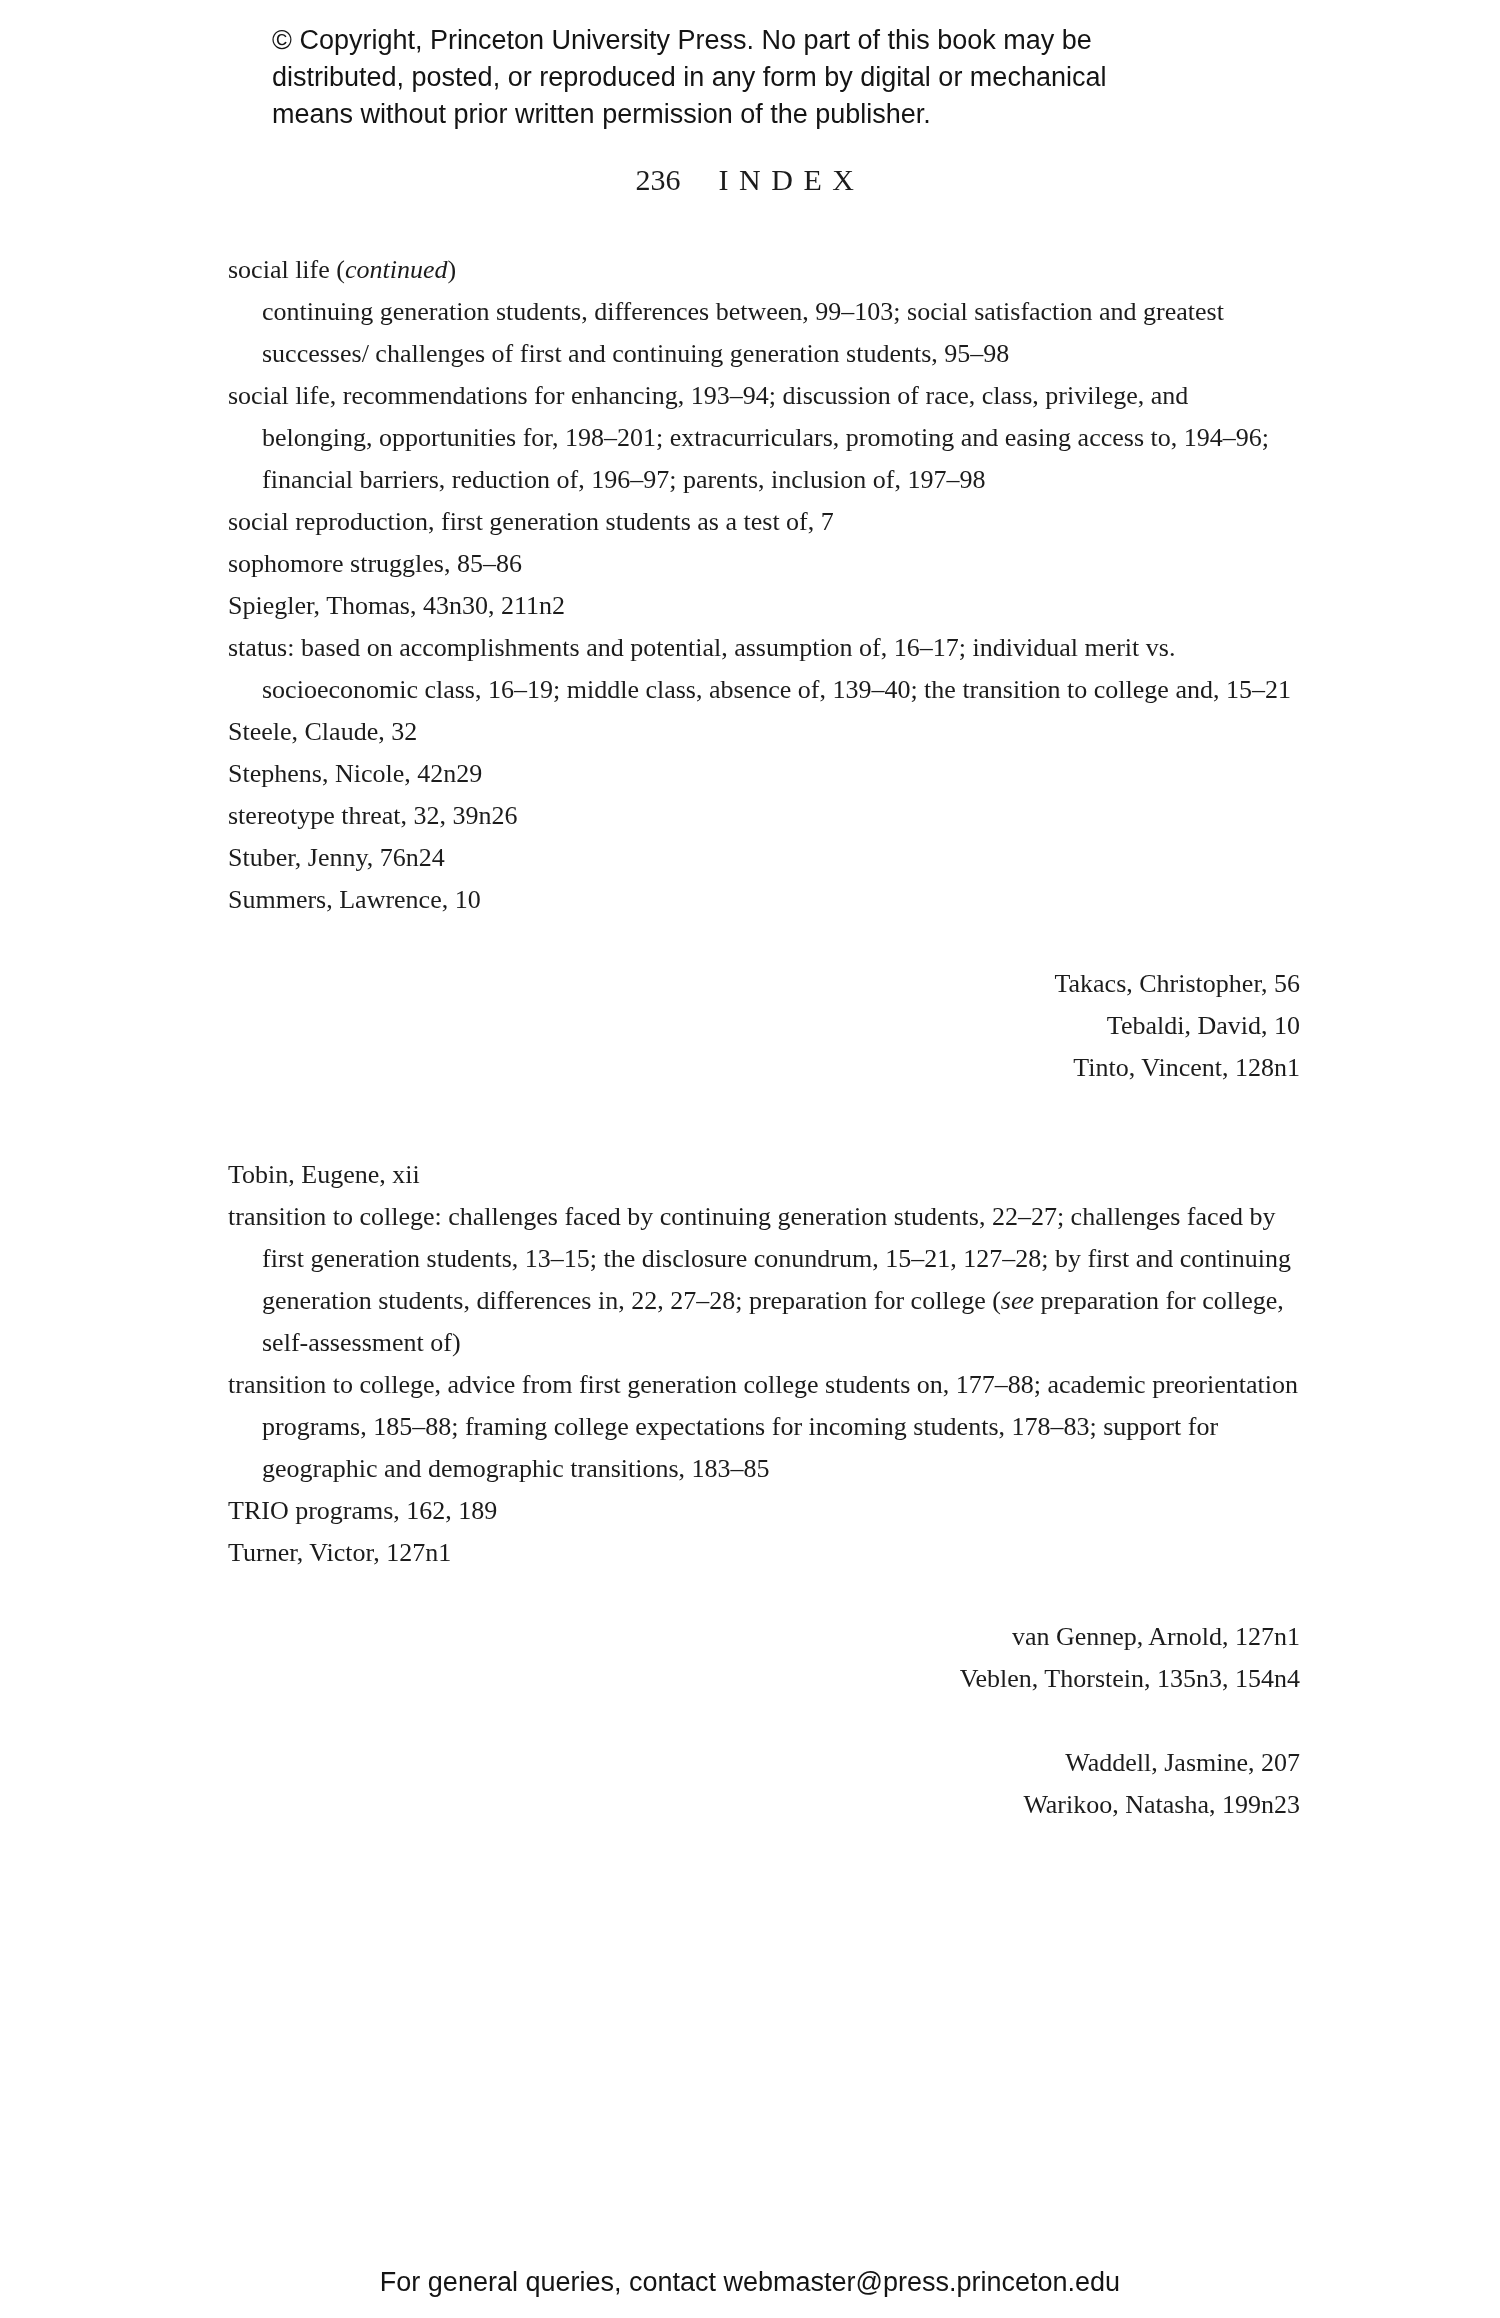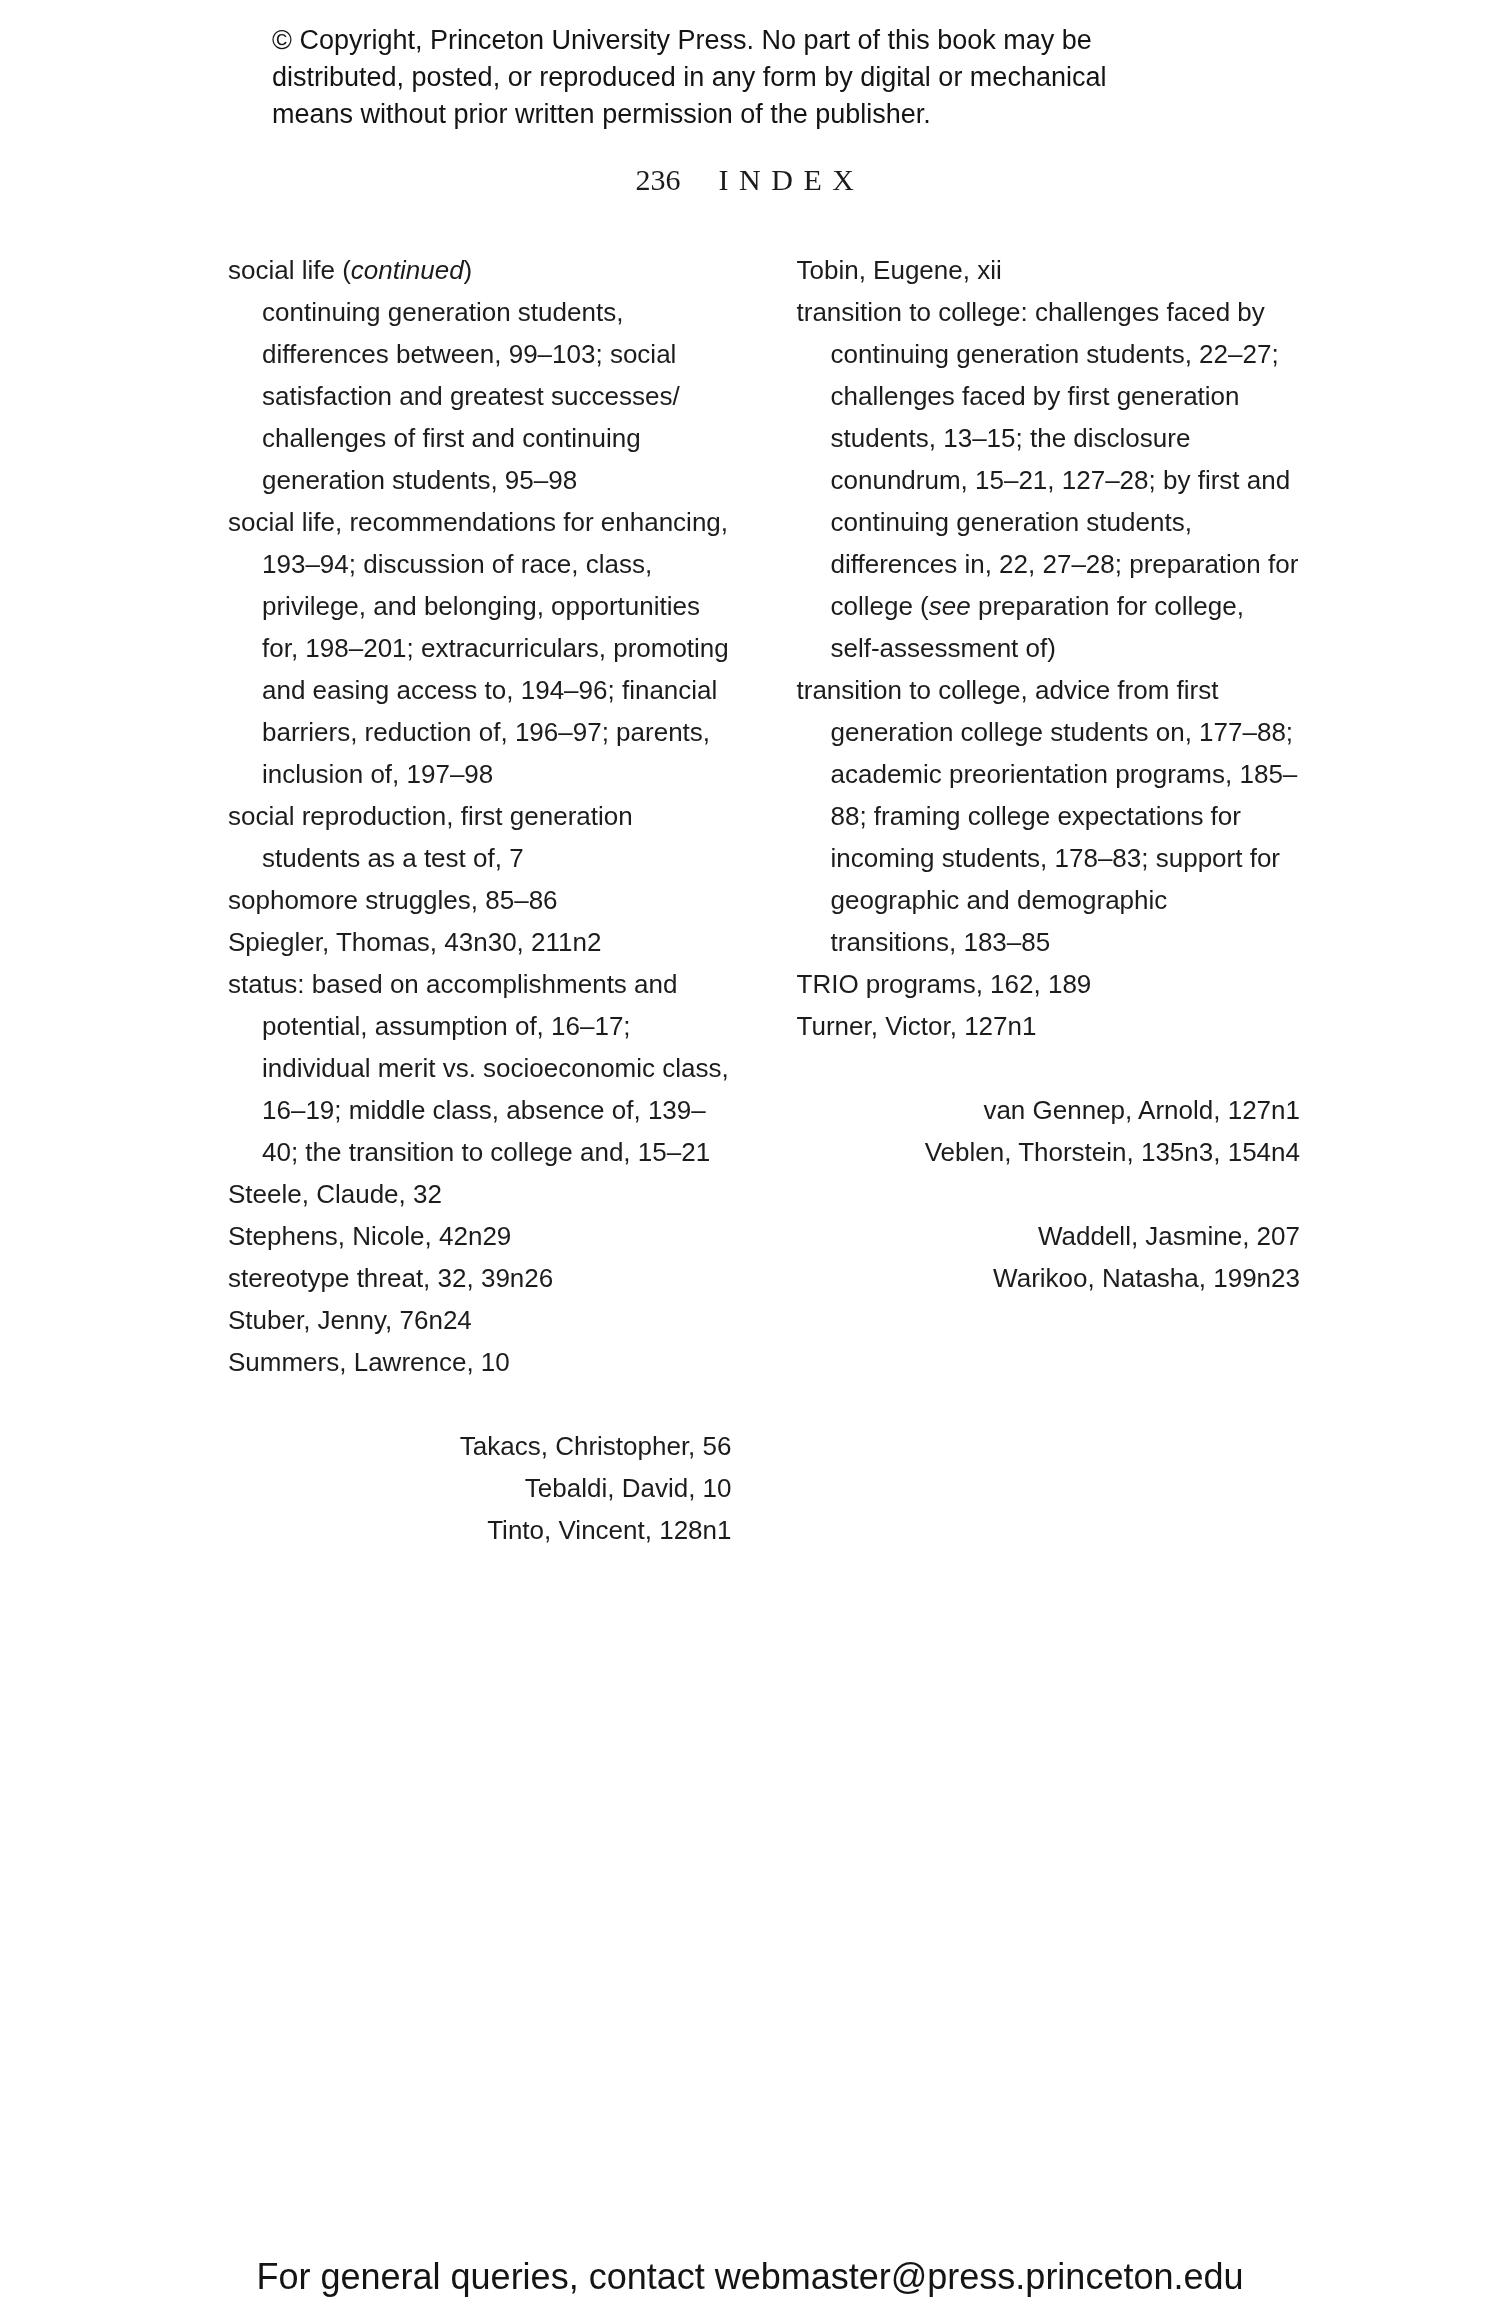--- a/index.html
+++ b/index.html
@@ -35,24 +35,25 @@
     margin-right: 38px;
   }
   .index-title {
     letter-spacing: 0.35em;
   }
   .columns {
     margin: 52px 0 0 228px;
     width: 1072px;
     display: flex;
     gap: 65px;
-    font-family: Liberation Sans, sans-serif;
+    font-family: Liberation Serif, serif;
     font-size: 26px;
     line-height: 42px;
     color: #1c1c1c;
+    flex-direction: column;
   }
   .column {
     flex: 1 1 0;
     min-width: 0;
   }
   .group + .group {
     margin-top: 42px;
     text-align: right;
   }
   .entry {
@@ -62,21 +63,21 @@
   .entry em {
     font-style: italic;
   }
   .footer {
     position: absolute;
     bottom: 20px;
     left: 0;
     width: 100%;
     text-align: center;
     font-family: "Liberation Sans", sans-serif;
-    font-size: 36px;
+    font-size: 27px;
     color: #141414;
   }
   .footer .email {
     color: #141414;
     text-decoration: none;
   }
 </style>
 </head>
 <body>
 

